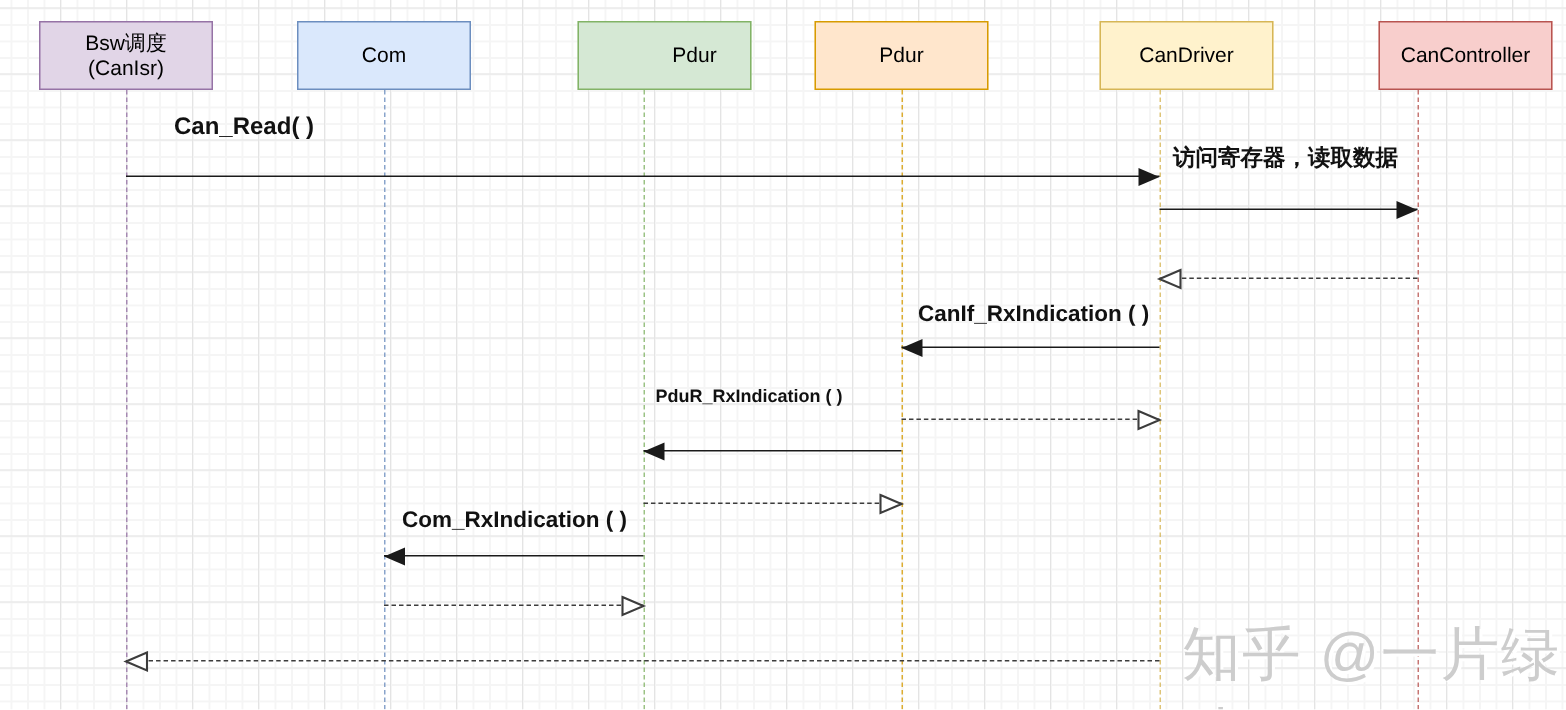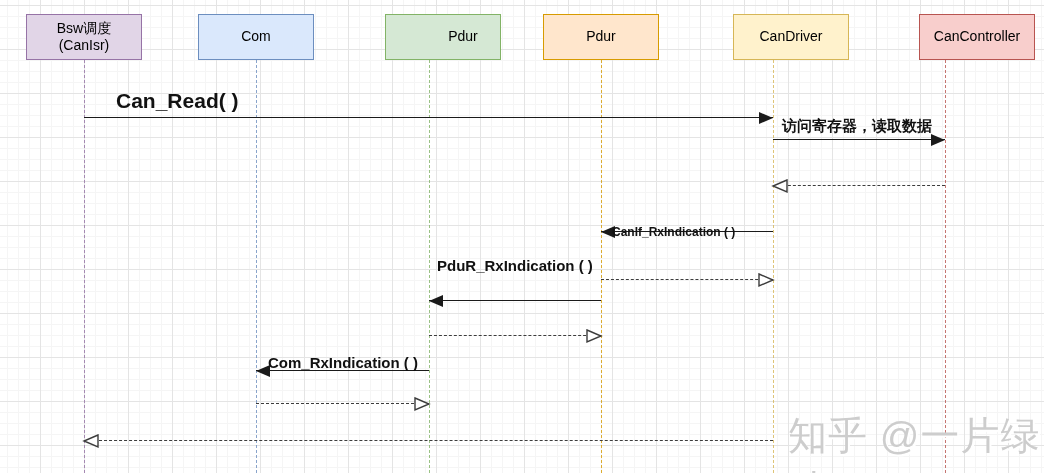--- a/index.html
+++ b/index.html
@@ -82,53 +82,53 @@
       <div class="participant" style="left: 733px; background-color: rgb(255, 242, 204); border-color: rgb(214, 182, 86);">CanDriver</div>
       <div class="lifeline" style="left: 773px; border-color: rgb(214, 182, 86);"></div>
       <div class="participant" style="left: 887px; background-color: rgb(248, 206, 204); border-color: rgb(184, 84, 80); margin-left: 32px;">CanController</div>
       <div class="lifeline" style="left: 945px; border-color: rgb(184, 84, 80);"></div>
     </div>
   <div id="messages">
       <div class="msg-line solid" style="left: 84px; top: 117px; width: 689px;"></div>
       <svg width="18" height="16" class="msg-head" style="top: 110px; left: 757px;">
         <polygon points="2,2 16,8 2,14" fill="#1a1a1a"></polygon>
       </svg>
-      <div class="msg-label" style="left: 116px; top: 89px; font-size: 21px;">Can_Read( )</div>
+      <div class="msg-label" style="left: 116px; top: 76px; font-size: 16px;">Can_Read( )</div>
       <div class="msg-line solid" style="left: 773px; top: 139px; width: 172px;"></div>
       <svg width="18" height="16" class="msg-head" style="top: 132px; left: 929px;">
         <polygon points="2,2 16,8 2,14" fill="#1a1a1a"></polygon>
       </svg>
-      <div class="msg-label" style="left: 782px; top: 117px; font-size: 15px;">访问寄存器，读取数据</div>
+      <div class="msg-label" style="left: 782px; top: 96px; font-size: 15px;">访问寄存器，读取数据</div>
       <div class="msg-line dashed" style="left: 773px; top: 185px; width: 172px;"></div>
       <svg width="18" height="16" class="msg-head" style="top: 178px; left: 771px;">
         <polygon points="16,2 2,8 16,14" fill="#ffffff" stroke="#3c3c3c" stroke-width="1.4"></polygon>
       </svg>
       <div class="msg-line solid" style="left: 601px; top: 231px; width: 172px;"></div>
       <svg width="18" height="16" class="msg-head" style="top: 224px; left: 599px;">
         <polygon points="16,2 2,8 16,14" fill="#1a1a1a"></polygon>
       </svg>
-      <div class="msg-label" style="left: 612px; top: 201px; font-size: 12px; margin-top: 24px;">CanIf_RxIndication ( )</div>
+      <div class="msg-label" style="left: 612px; top: 201px; font-size: 15px;">CanIf_RxIndication ( )</div>
       <div class="msg-line dashed" style="left: 601px; top: 279px; width: 172px;"></div>
       <svg width="18" height="16" class="msg-head" style="top: 272px; left: 757px;">
         <polygon points="2,2 16,8 2,14" fill="#ffffff" stroke="#3c3c3c" stroke-width="1.4"></polygon>
       </svg>
       <div class="msg-line solid" style="left: 429px; top: 300px; width: 172px;"></div>
       <svg width="18" height="16" class="msg-head" style="top: 293px; left: 427px;">
         <polygon points="16,2 2,8 16,14" fill="#1a1a1a"></polygon>
       </svg>
-      <div class="msg-label" style="left: 437px; top: 257px; font-size: 15px; text-align: center;">PduR_RxIndication ( )</div>
+      <div class="msg-label" style="left: 437px; top: 257px; font-size: 12px; text-align: center;">PduR_RxIndication ( )</div>
       <div class="msg-line dashed" style="left: 429px; top: 335px; width: 172px;"></div>
       <svg width="18" height="16" class="msg-head" style="top: 328px; left: 585px;">
         <polygon points="2,2 16,8 2,14" fill="#ffffff" stroke="#3c3c3c" stroke-width="1.4"></polygon>
       </svg>
       <div class="msg-line solid" style="left: 256px; top: 370px; width: 173px;"></div>
       <svg width="18" height="16" class="msg-head" style="top: 363px; left: 254px;">
         <polygon points="16,2 2,8 16,14" fill="#1a1a1a"></polygon>
       </svg>
-      <div class="msg-label" style="left: 268px; top: 338px; font-size: 15px; margin-top: 16px;">Com_RxIndication ( )</div>
+      <div class="msg-label" style="left: 268px; top: 338px; font-size: 15px;">Com_RxIndication ( )</div>
       <div class="msg-line dashed" style="left: 256px; top: 403px; width: 173px;"></div>
       <svg width="18" height="16" class="msg-head" style="top: 396px; left: 413px;">
         <polygon points="2,2 16,8 2,14" fill="#ffffff" stroke="#3c3c3c" stroke-width="1.4"></polygon>
       </svg>
       <div class="msg-line dashed" style="left: 84px; top: 440px; width: 689px;"></div>
       <svg width="18" height="16" class="msg-head" style="top: 433px; left: 82px;">
         <polygon points="16,2 2,8 16,14" fill="#ffffff" stroke="#3c3c3c" stroke-width="1.4"></polygon>
       </svg>
     </div>
   <div class="watermark">知乎 @一片绿叶</div>

